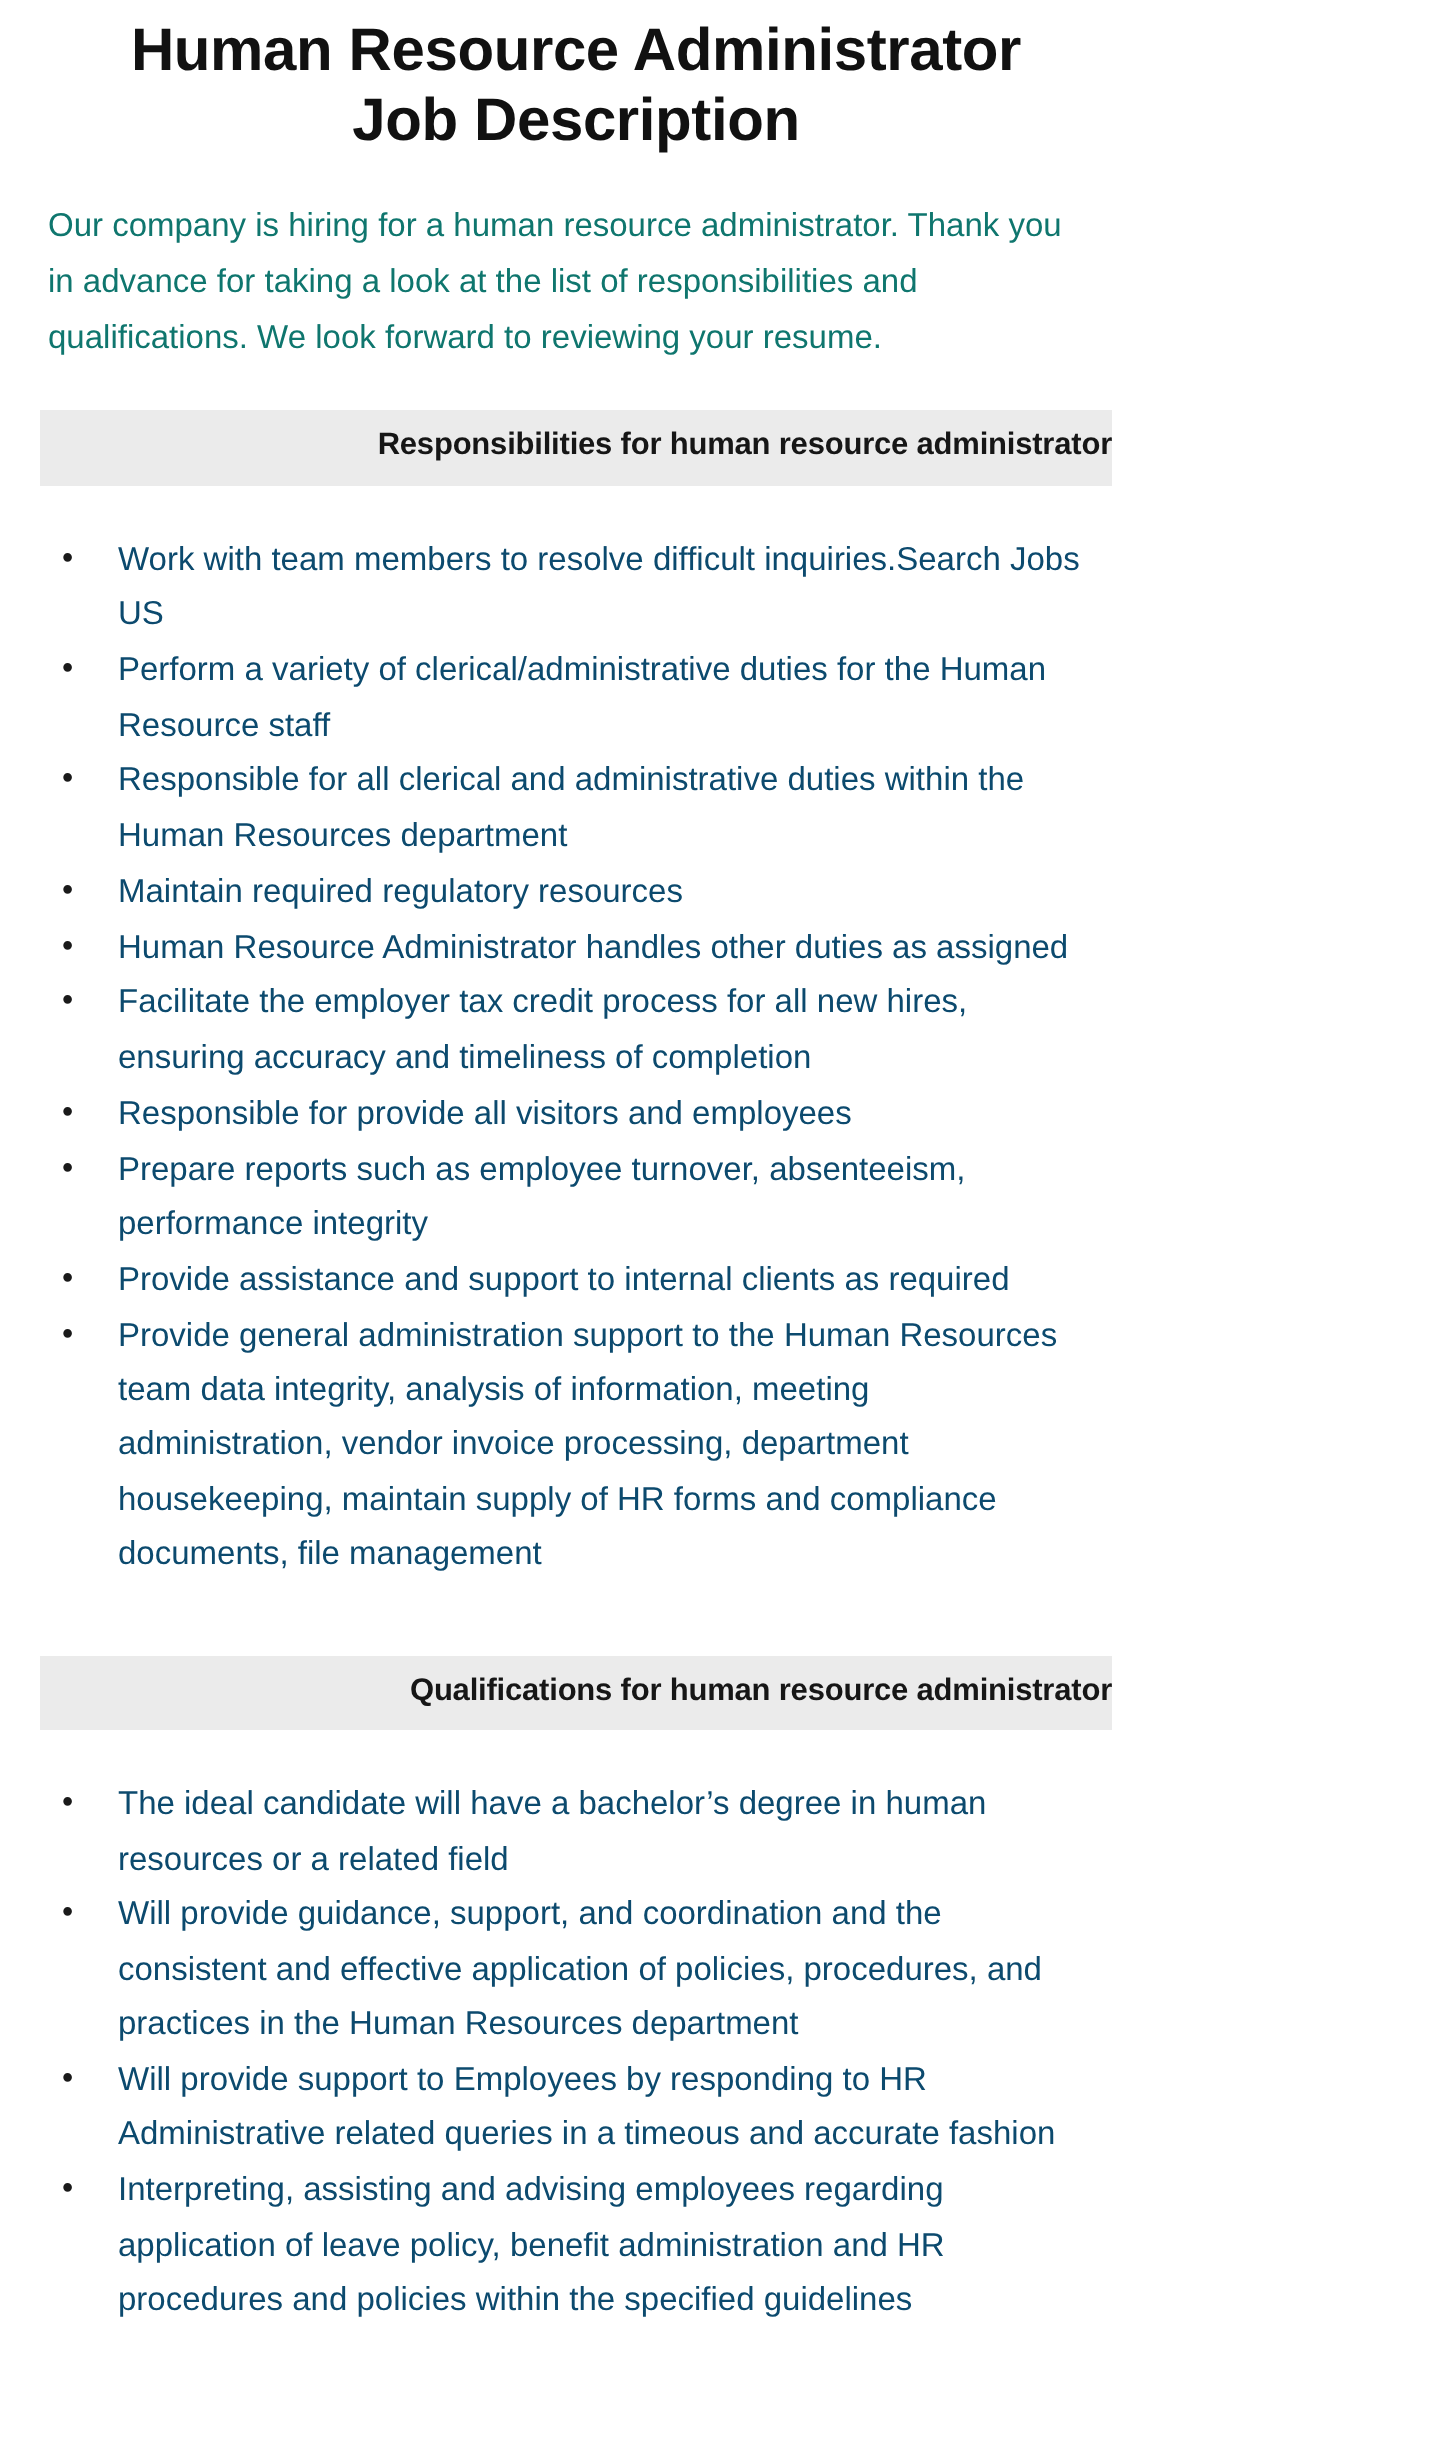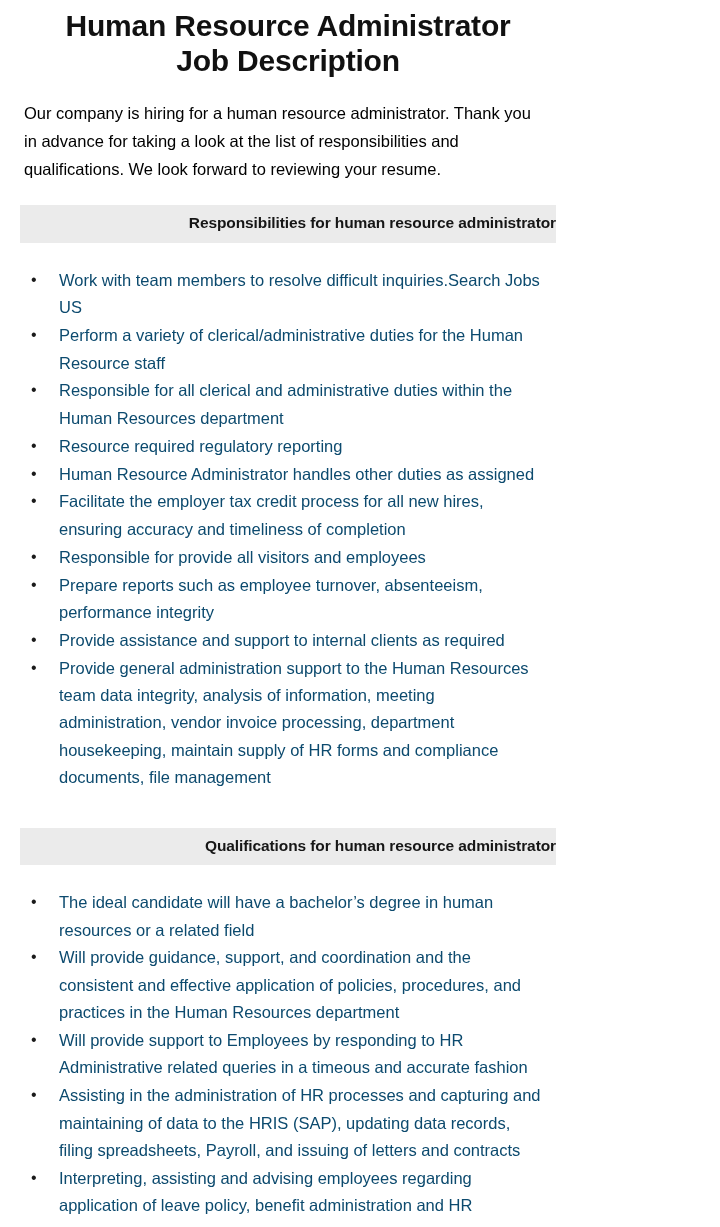--- a/index.html
+++ b/index.html
@@ -34,21 +34,21 @@
     letter-spacing: -0.2px;
     color: #111111;
     margin: 0;
     padding: 8px 46px 0 46px;
   }
 
   
   .intro {
     font-size: 16.5px;
     line-height: 1.68;
-    color: #000000;
+    color: #0f766e;
     margin: 0;
     padding: 22px 30px 0 24px;
   }
 
   
   .section {
     margin-top: 22px;
   }
 
   .section-header {
@@ -109,34 +109,33 @@
   <h1 class="doc-title">Human Resource Administrator Job Description</h1>
 
   <p class="intro">Our company is hiring for a human resource administrator. Thank you in advance for taking a look at the list of responsibilities and qualifications. We look forward to reviewing your resume.</p>
 
   <section class="section section-responsibilities">
     <div class="section-header">Responsibilities for human resource administrator</div>
     <ul class="bullet-list">
         <li class="bullet-item">Work with team members to resolve difficult inquiries.Search Jobs US</li>
         <li class="bullet-item">Perform a variety of clerical/administrative duties for the Human Resource staff</li>
         <li class="bullet-item">Responsible for all clerical and administrative duties within the Human Resources department</li>
-        <li class="bullet-item">Resource required regulatory reporting</li>
+        <li class="bullet-item">Maintain required regulatory resources</li>
         <li class="bullet-item">Human Resource Administrator handles other duties as assigned</li>
         <li class="bullet-item">Facilitate the employer tax credit process for all new hires, ensuring accuracy and timeliness of completion</li>
         <li class="bullet-item">Responsible for provide all visitors and employees</li>
         <li class="bullet-item">Prepare reports such as employee turnover, absenteeism, performance integrity</li>
         <li class="bullet-item">Provide assistance and support to internal clients as required</li>
         <li class="bullet-item">Provide general administration support to the Human Resources team data integrity, analysis of information, meeting administration, vendor invoice processing, department housekeeping, maintain supply of HR forms and compliance documents, file management</li>
       </ul>
   </section>
 
   <section class="section section-qualifications">
     <div class="section-header">Qualifications for human resource administrator</div>
     <ul class="bullet-list">
         <li class="bullet-item">The ideal candidate will have a bachelor’s degree in human resources or a related field</li>
         <li class="bullet-item">Will provide guidance, support, and coordination and the consistent and effective application of policies, procedures, and practices in the Human Resources department</li>
         <li class="bullet-item">Will provide support to Employees by responding to HR Administrative related queries in a timeous and accurate fashion</li>
-        <li class="bullet-item">Assisting in the administration of HR processes and capturing and maintaining of data to the HRIS (SAP), updating data records, filing spreadsheets, Payroll, and issuing of letters and contracts</li>
         <li class="bullet-item">Interpreting, assisting and advising employees regarding application of leave policy, benefit administration and HR procedures and policies within the specified guidelines</li>
       </ul>
   </section>
 
 </div>
 
 </body></html>

